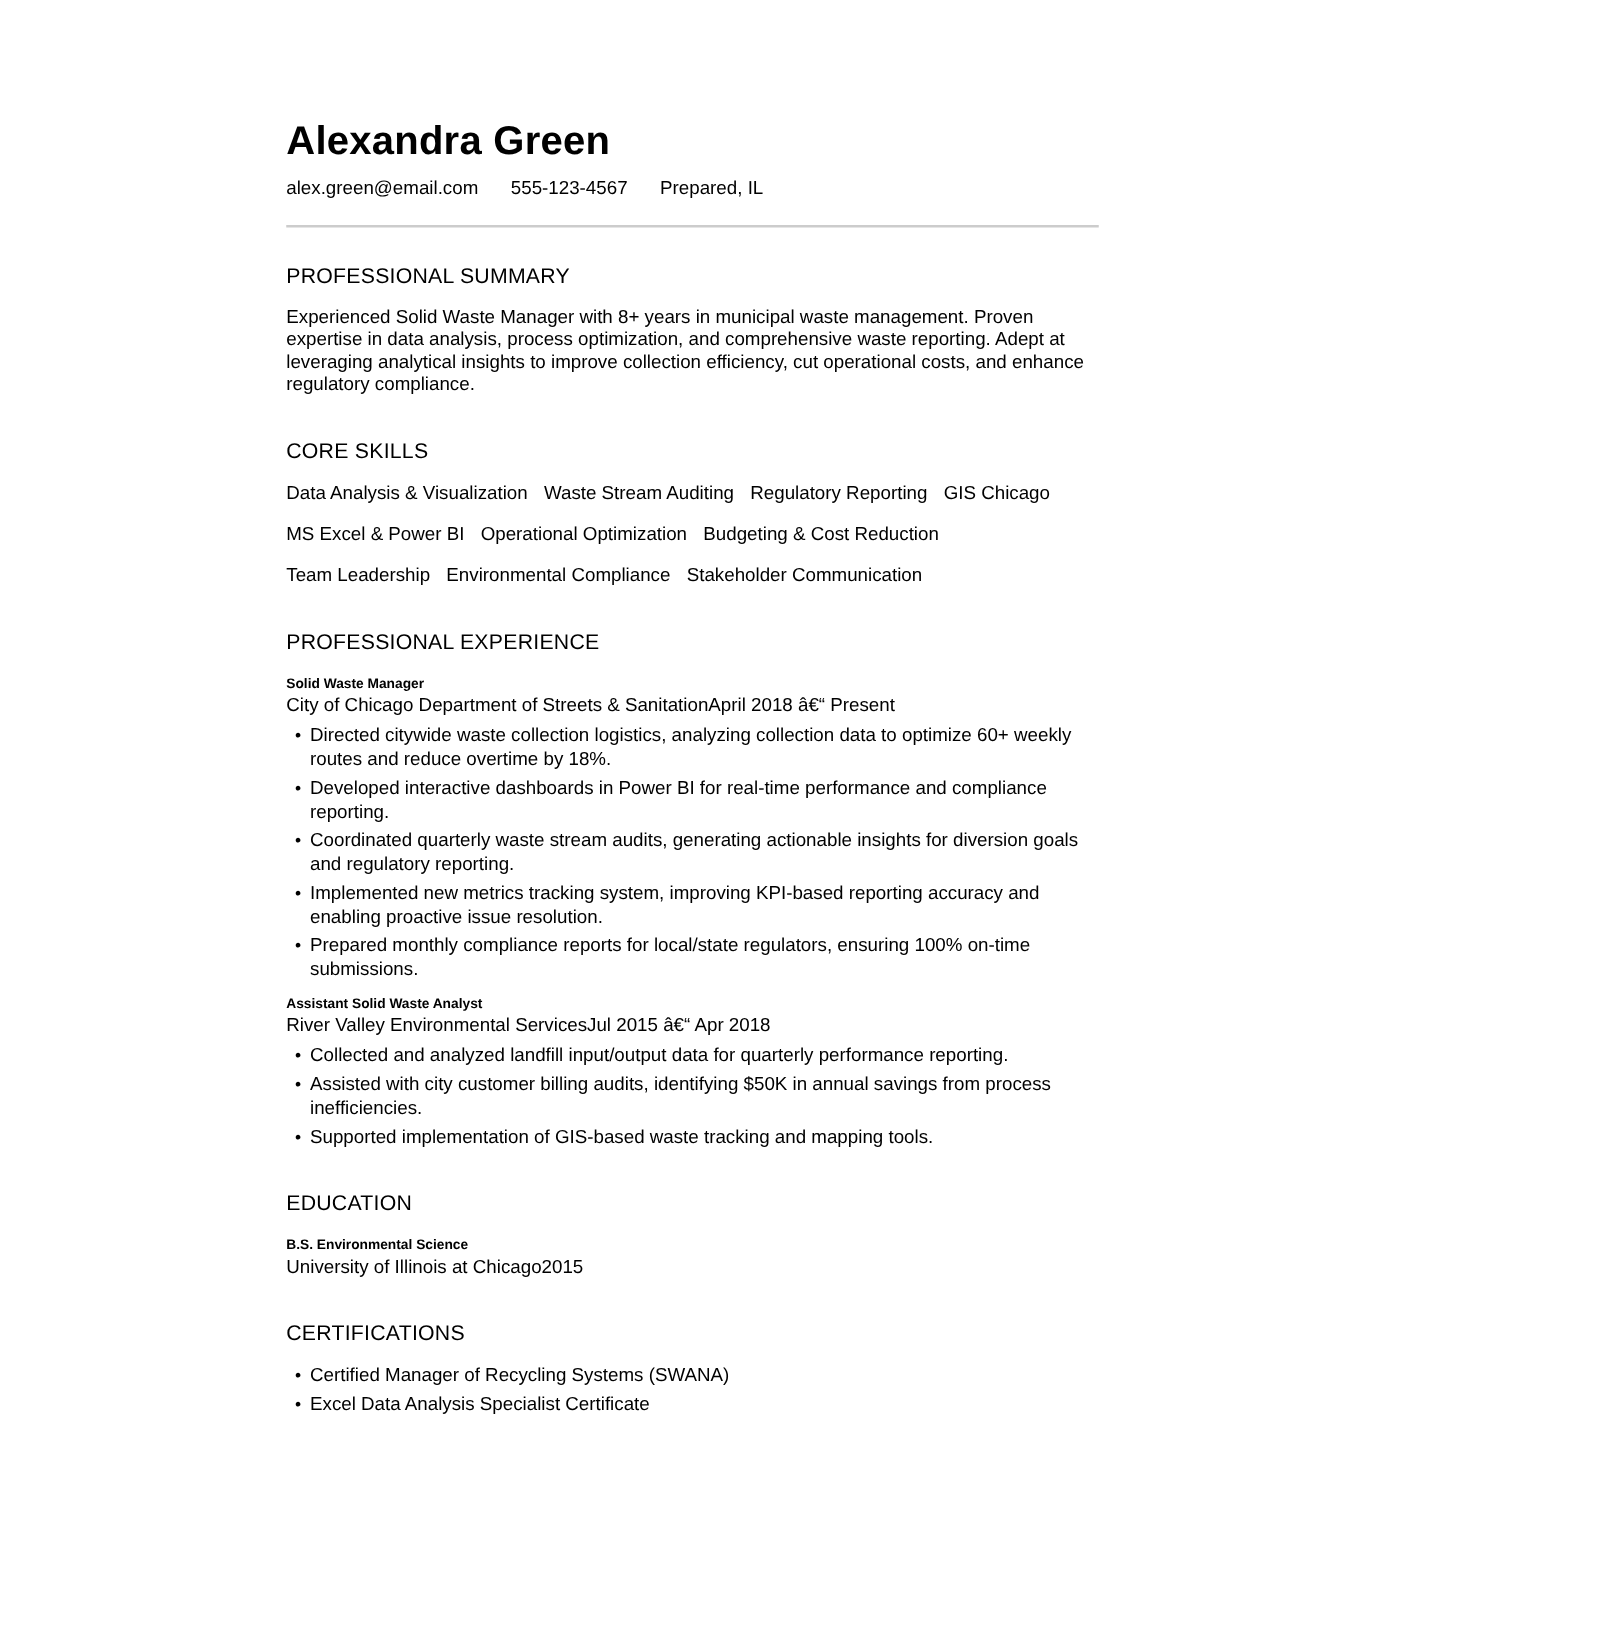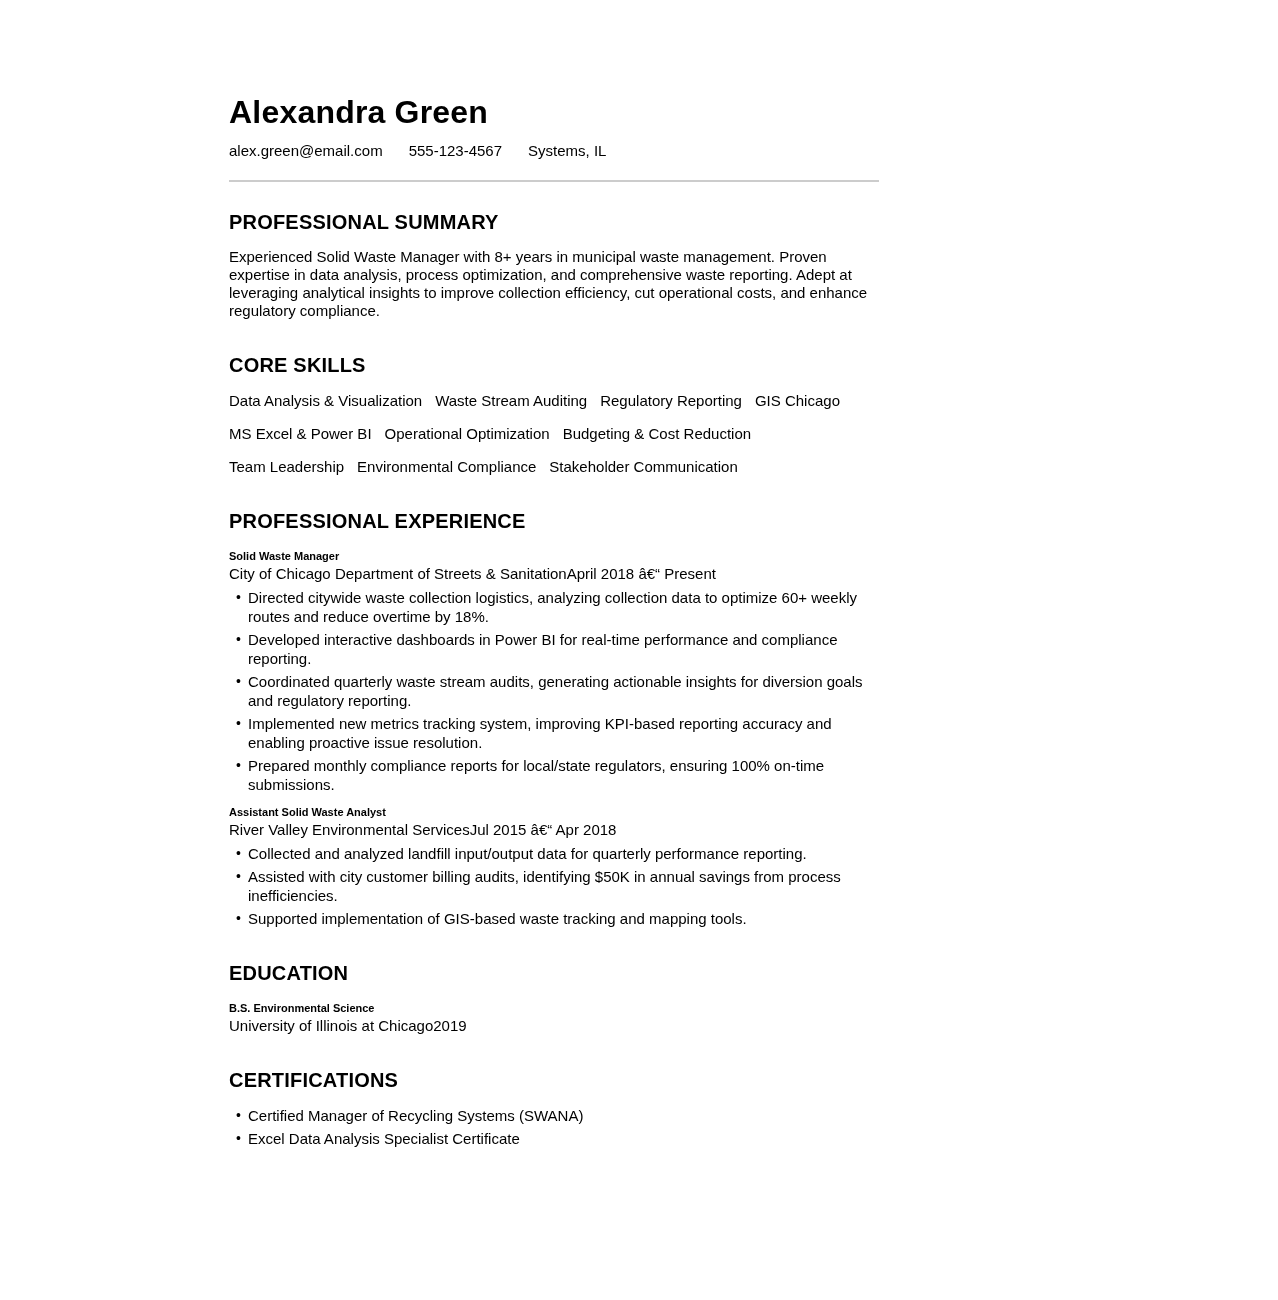--- a/index.html
+++ b/index.html
@@ -35,22 +35,22 @@
     line-height: 18px;
     margin: 0 0 20px 0;
     text-align: right;
   }
   hr.header-rule {
     border: none;
     border-top: 2px solid #cccccc;
     margin: 0;
   }
   h2.section-heading {
-    font-size: 20px;
-    font-weight: 700;
+    font-size: 17px;
+    font-weight: 400;
     margin: 34px 0 14px 0;
     letter-spacing: 0.2px;
   }
   section.summary h2.section-heading { margin-top: 29px; }
   p.summary-text {
     font-size: 15px;
     line-height: 18px;
     margin: 0;
   }
   .skills-list {
@@ -99,21 +99,21 @@
 </head>
 <body>
 
 <div class="page">
 
   <header>
     <h1 class="name">Alexandra Green</h1>
     <div class="contact-line">
       <span>alex.green@email.com</span>
       <span>555-123-4567</span>
-      <span>Systems, IL</span>
+      <span>Prepared, IL</span>
     </div>
     <hr class="header-rule">
   </header>
 
   <section class="summary">
     <h2 class="section-heading">PROFESSIONAL SUMMARY</h2>
     <p class="summary-text">Experienced Solid Waste Manager with 8+ years in municipal waste management. Proven expertise in data analysis, process optimization, and comprehensive waste reporting. Adept at leveraging analytical insights to improve collection efficiency, cut operational costs, and enhance regulatory compliance.</p>
   </section>
 
   <section class="skills">
@@ -162,21 +162,21 @@
         <li>Supported implementation of GIS-based waste tracking and mapping tools.</li>
       </ul>
     </div>
   </section>
 
   <section class="education">
     <h2 class="section-heading">EDUCATION</h2>
     <div class="degree-title">B.S. Environmental Science</div>
     <div class="edu-meta">
       <span>University of Illinois at Chicago</span>
-      <span>2019</span>
+      <span>2015</span>
     </div>
   </section>
 
   <section class="certifications">
     <h2 class="section-heading">CERTIFICATIONS</h2>
     <ul class="bullets">
       <li>Certified Manager of Recycling Systems (SWANA)</li>
       <li>Excel Data Analysis Specialist Certificate</li>
     </ul>
   </section>

